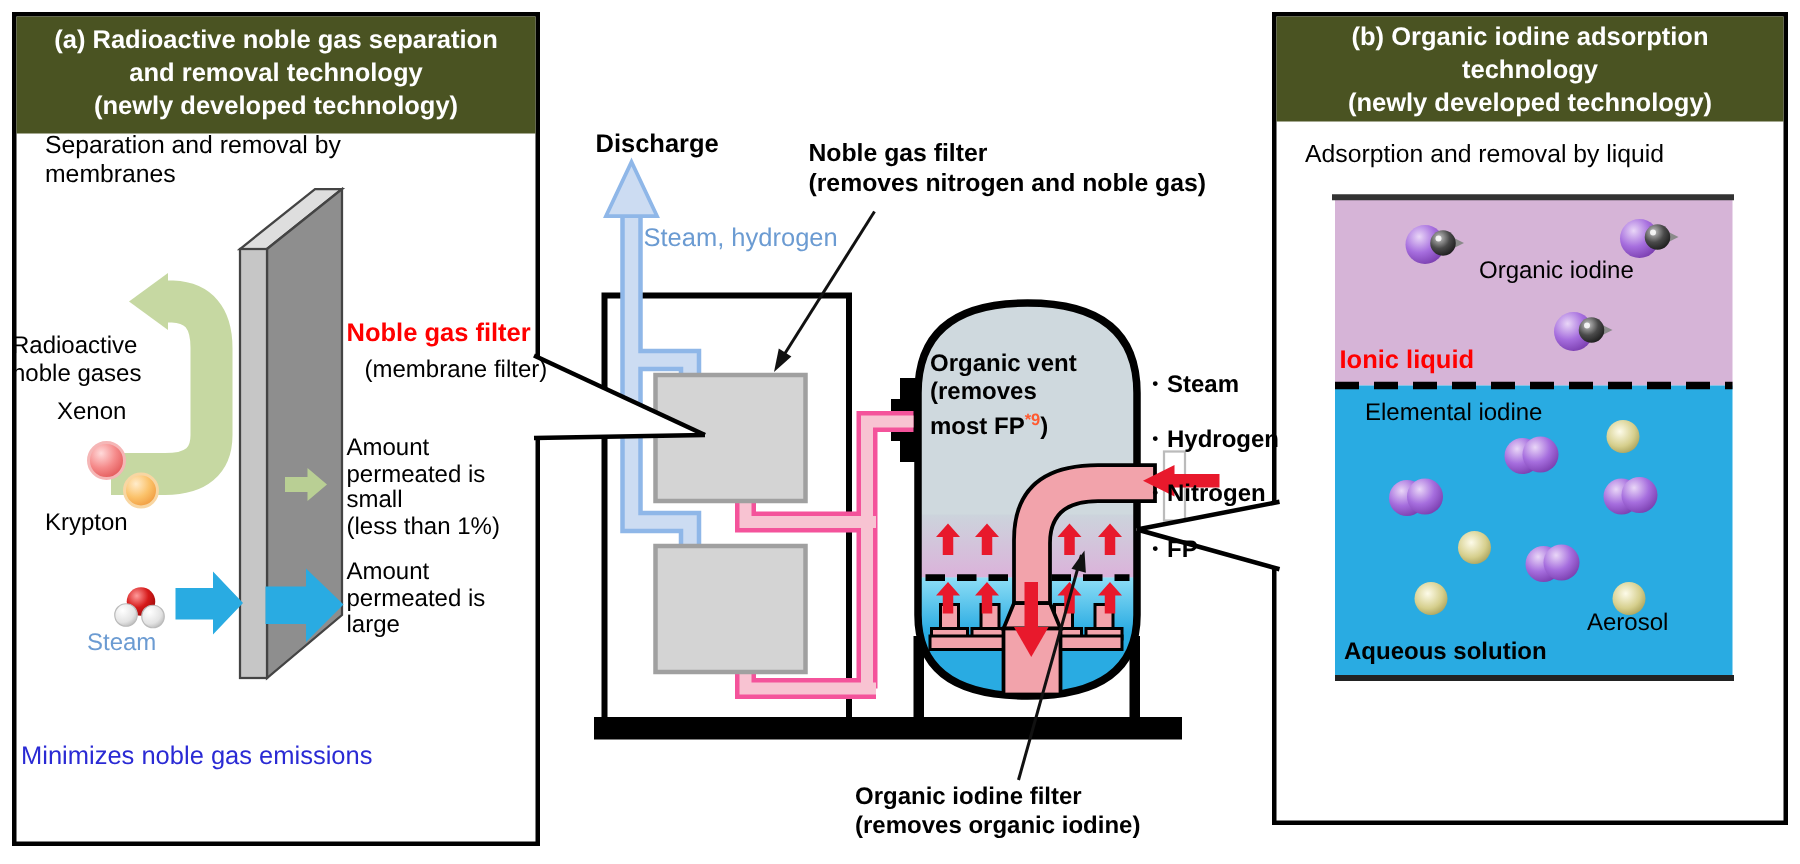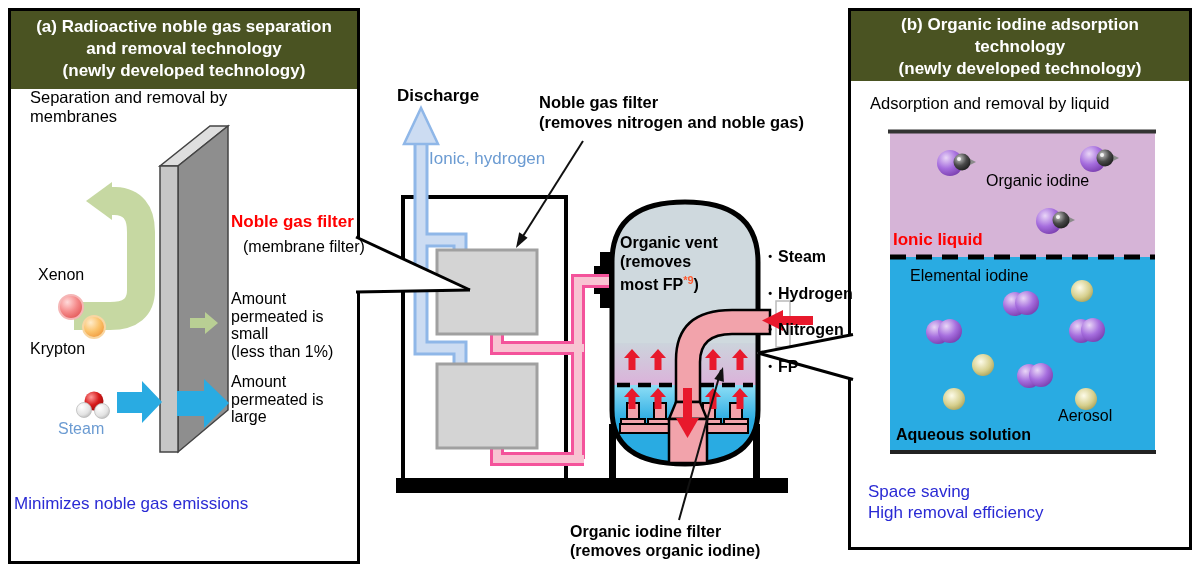--- a/index.html
+++ b/index.html
@@ -245,50 +245,50 @@
     </g>
     <g>
       <polygon points="854,336 758,353 854,378" fill="#ffffff" stroke="#ffffff" stroke-width="2"></polygon>
       <line x1="853" y1="334.5" x2="758" y2="353" stroke="#000" stroke-width="3"></line>
       <line x1="853" y1="379.5" x2="758" y2="353" stroke="#000" stroke-width="3"></line>
     </g>
   </svg>
 
   <div class="lbl ctr" style="left:30px;top:88px;width:300px;font-size:16.5px;line-height:19px;">Separation and removal by
 membranes</div>
+  <div class="lbl ctr" style="left:8px;top:221px;width:112px;line-height:19px;">Radioactive
+noble gases</div>
   <div class="lbl ctr" style="left:38px;top:266px;width:75px;">Xenon</div>
   <div class="lbl ctr" style="left:30px;top:340px;width:85px;">Krypton</div>
   <div class="lbl ctr blue-flow" style="left:58px;top:420px;width:66px;">Steam</div>
   <div class="lbl redlbl" style="left:231px;top:213px;">Noble gas filter</div>
   <div class="lbl" style="left:243px;top:238px;">(membrane filter)</div>
   <div class="lbl" style="left:231px;top:290px;line-height:17.5px;">Amount
 permeated is
 small
 (less than 1%)</div>
   <div class="lbl" style="left:231px;top:373px;line-height:17.5px;">Amount
 permeated is
 large</div>
   <div class="lbl ctr benefit" style="left:14px;top:493px;width:336px;">Minimizes noble gas emissions</div>
 
   <div class="lbl bold" style="left:397px;top:87px;font-size:17px;">Discharge</div>
-  <div class="lbl blue-flow" style="left:429px;top:150px;font-size:17px;">Ionic, hydrogen</div>
+  <div class="lbl blue-flow" style="left:429px;top:150px;font-size:17px;">Steam, hydrogen</div>
   <div class="lbl bold" style="left:539px;top:92px;font-size:16.5px;line-height:20px;">Noble gas filter
 (removes nitrogen and noble gas)</div>
   <div class="lbl ctr bold" style="left:620px;top:234px;width:130px;line-height:18.5px;"><span>Organic vent</span><br><span>(removes</span><br><span>most FP</span><sup class="fn">*9</sup><span>)</span></div>
   <div class="lbl bullets" style="left:762px;top:230px;">
     <div>・Steam</div>
     <div>・Hydrogen</div>
     <div>・Nitrogen</div>
     <div>・FP</div>
   </div>
   <div class="lbl ctr bold" style="left:570px;top:522px;width:235px;line-height:19px;">Organic iodine filter
 (removes organic iodine)</div>
 
   <div class="lbl ctr" style="left:870px;top:94px;width:300px;font-size:16.5px;">Adsorption and removal by liquid</div>
   <div class="lbl" style="left:986px;top:172px;">Organic iodine</div>
   <div class="lbl redlbl" style="left:893px;top:231px;">Ionic liquid</div>
   <div class="lbl" style="left:910px;top:267px;">Elemental iodine</div>
   <div class="lbl" style="left:1058px;top:407px;">Aerosol</div>
   <div class="lbl" style="left:896px;top:426px;font-weight:bold;">Aqueous solution</div>
-  <div class="lbl ctr benefit" style="left:868px;top:481px;width:304px;">Space saving
-High removal efficiency</div>
 
 </div>
 
 </body></html>

